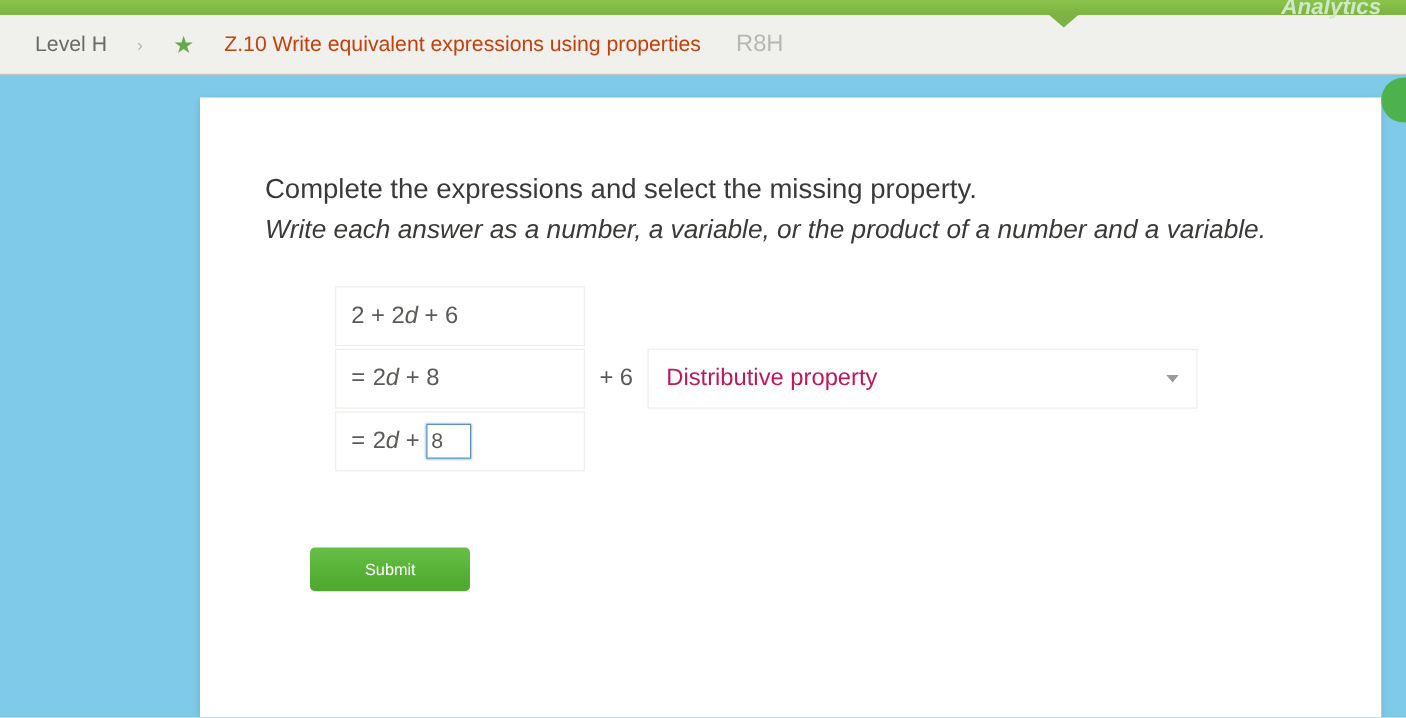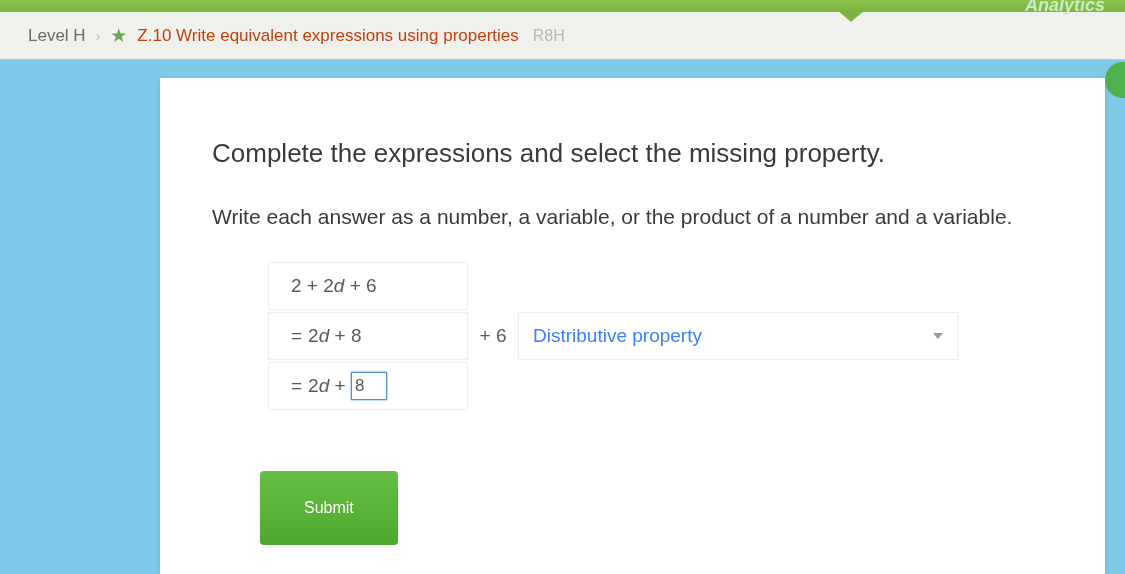--- a/index.html
+++ b/index.html
@@ -35,42 +35,42 @@
       font-size: 18px;
       font-style: italic;
     }
     .breadcrumb-bar {
       background: #f0f0ed;
       border-bottom: 1px solid #c6c6c0;
       height: 48px;
       display: flex;
       align-items: center;
       padding-left: 28px;
-      gap: 10px;
+      gap: 24px;
       color: #6a6a68;
     }
     .breadcrumb-level {
       color: #6a6a68;
       font-size: 17px;
     }
     .breadcrumb-sep {
       color: #b5b5b0;
       font-size: 14px;
     }
     .star-icon {
       color: #6aa84f;
       font-size: 19px;
     }
     .breadcrumb-title {
       color: #c2410c;
       font-size: 17px;
     }
     .breadcrumb-code {
       color: #b7b7b4;
-      font-size: 16px;
+      font-size: 19px;
       margin-left: 4px;
     }
     .help-badge {
       position: absolute;
       right: 0;
       top: 62px;
       width: 20px;
       height: 36px;
       background: #4db14d;
       border-radius: 18px 0 0 18px;
@@ -82,44 +82,45 @@
     }
     .problem-card {
       background: #ffffff;
       margin: 0 20px 0 160px;
       height: 100%;
       padding: 60px 52px 30px 52px;
       box-shadow: 0 2px 6px rgba(0,0,0,0.15);
     }
     .question-text {
       color: #3a3a38;
-      font-size: 26px;
-      margin-bottom: 36px;
+      font-size: 22px;
+      margin-bottom: 8px;
     }
     .instruction-text {
       color: #3a3a38;
+      font-style: italic;
       font-size: 21px;
       margin-bottom: 32px;
     }
     .work-table {
       margin-left: 56px;
       margin-bottom: 60px;
     }
     .work-row {
       display: flex;
       align-items: center;
       height: 50px;
     }
     .expr-cell {
       width: 200px;
       border: 1px solid #eeeeea;
       height: 48px;
       display: flex;
       align-items: center;
-      padding-left: 22px;
+      padding-left: 12px;
       color: #5a5a57;
       font-size: 19px;
     }
     .expr-cell .var { font-style: italic; }
     .expr-eq {
       margin-right: 6px;
       color: #5a5a57;
     }
     .plus-six {
       color: #5a5a57;
@@ -127,21 +128,21 @@
       width: 50px;
       text-align: center;
     }
     .property-cell {
       border: 1px solid #eeeeea;
       height: 48px;
       width: 440px;
       display: flex;
       align-items: center;
       padding: 0 14px;
-      color: #3b82f6;
+      color: #be185d;
       font-size: 19px;
       position: relative;
     }
     .property-select::after {
       content: "";
       position: absolute;
       right: 14px;
       top: 20px;
       width: 0;
       height: 0;
@@ -162,25 +163,25 @@
     }
     .input-active {
       border: 1px solid #5b8fbd;
       box-shadow: 0 0 2px #5b8fbd;
     }
     .submit-button {
       background: #56b034;
       background: linear-gradient(to bottom, #66bf44, #4da82d);
       color: #ffffff;
       border: none;
-      font-size: 16px;
-      padding: 28px 44px;
+      font-size: 13px;
+      padding: 10px 44px;
       border-radius: 4px;
       cursor: pointer;
-      margin-left: 48px;
+      margin-left: 36px;
     }
   </style>
 </head>
 <body>
 
 <div class="top-bar">
   <span class="analytics-tab">Analytics</span>
 </div>
 
 <div class="breadcrumb-bar">

